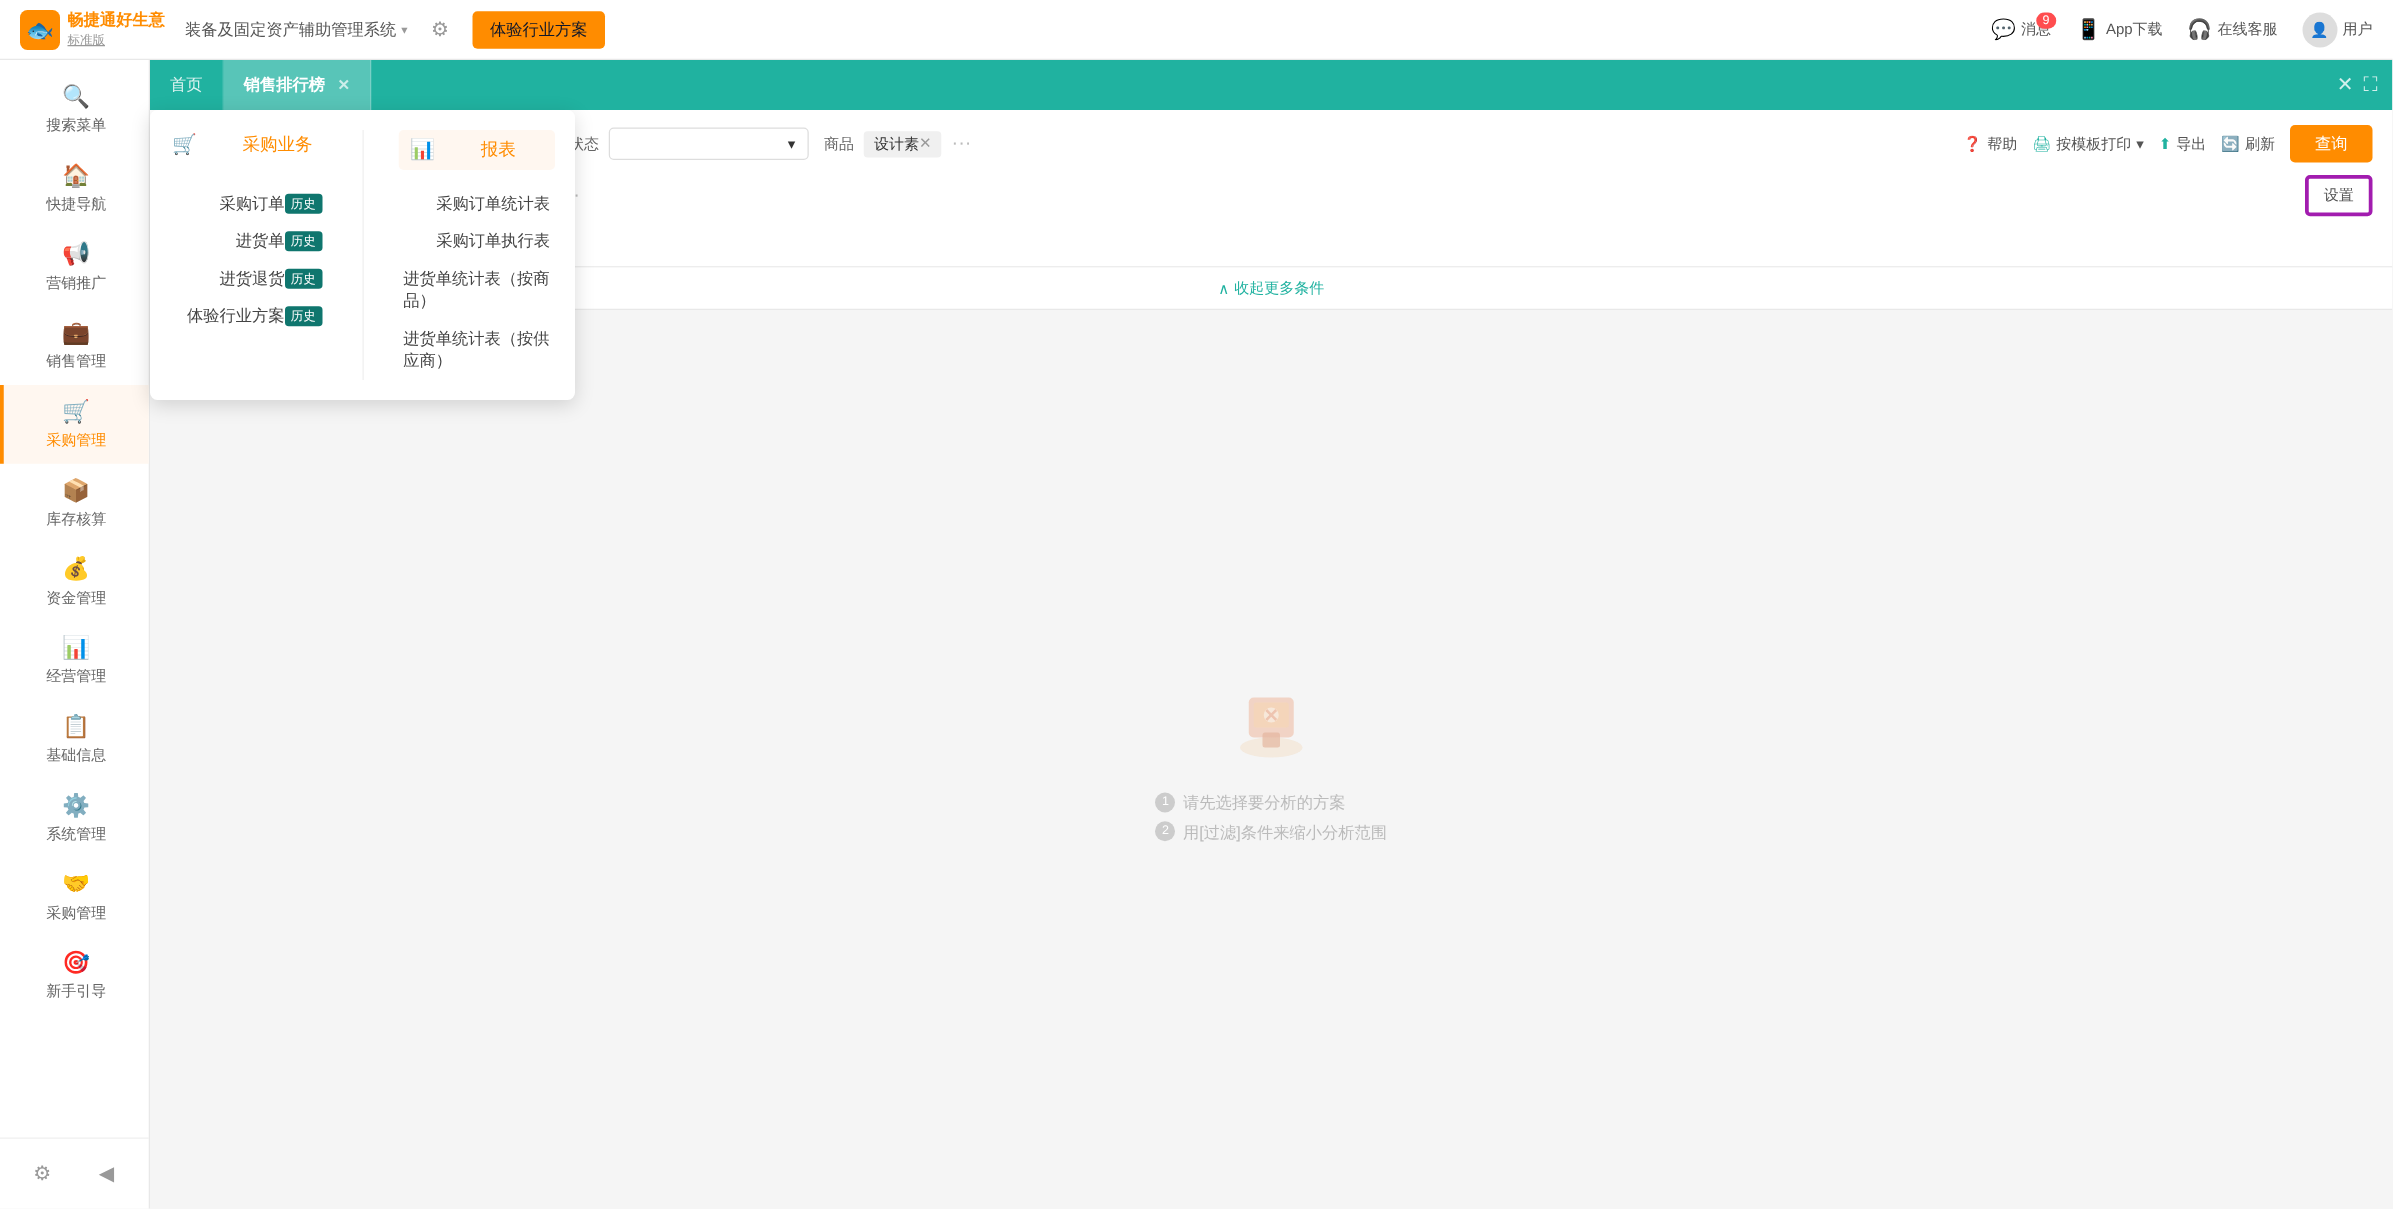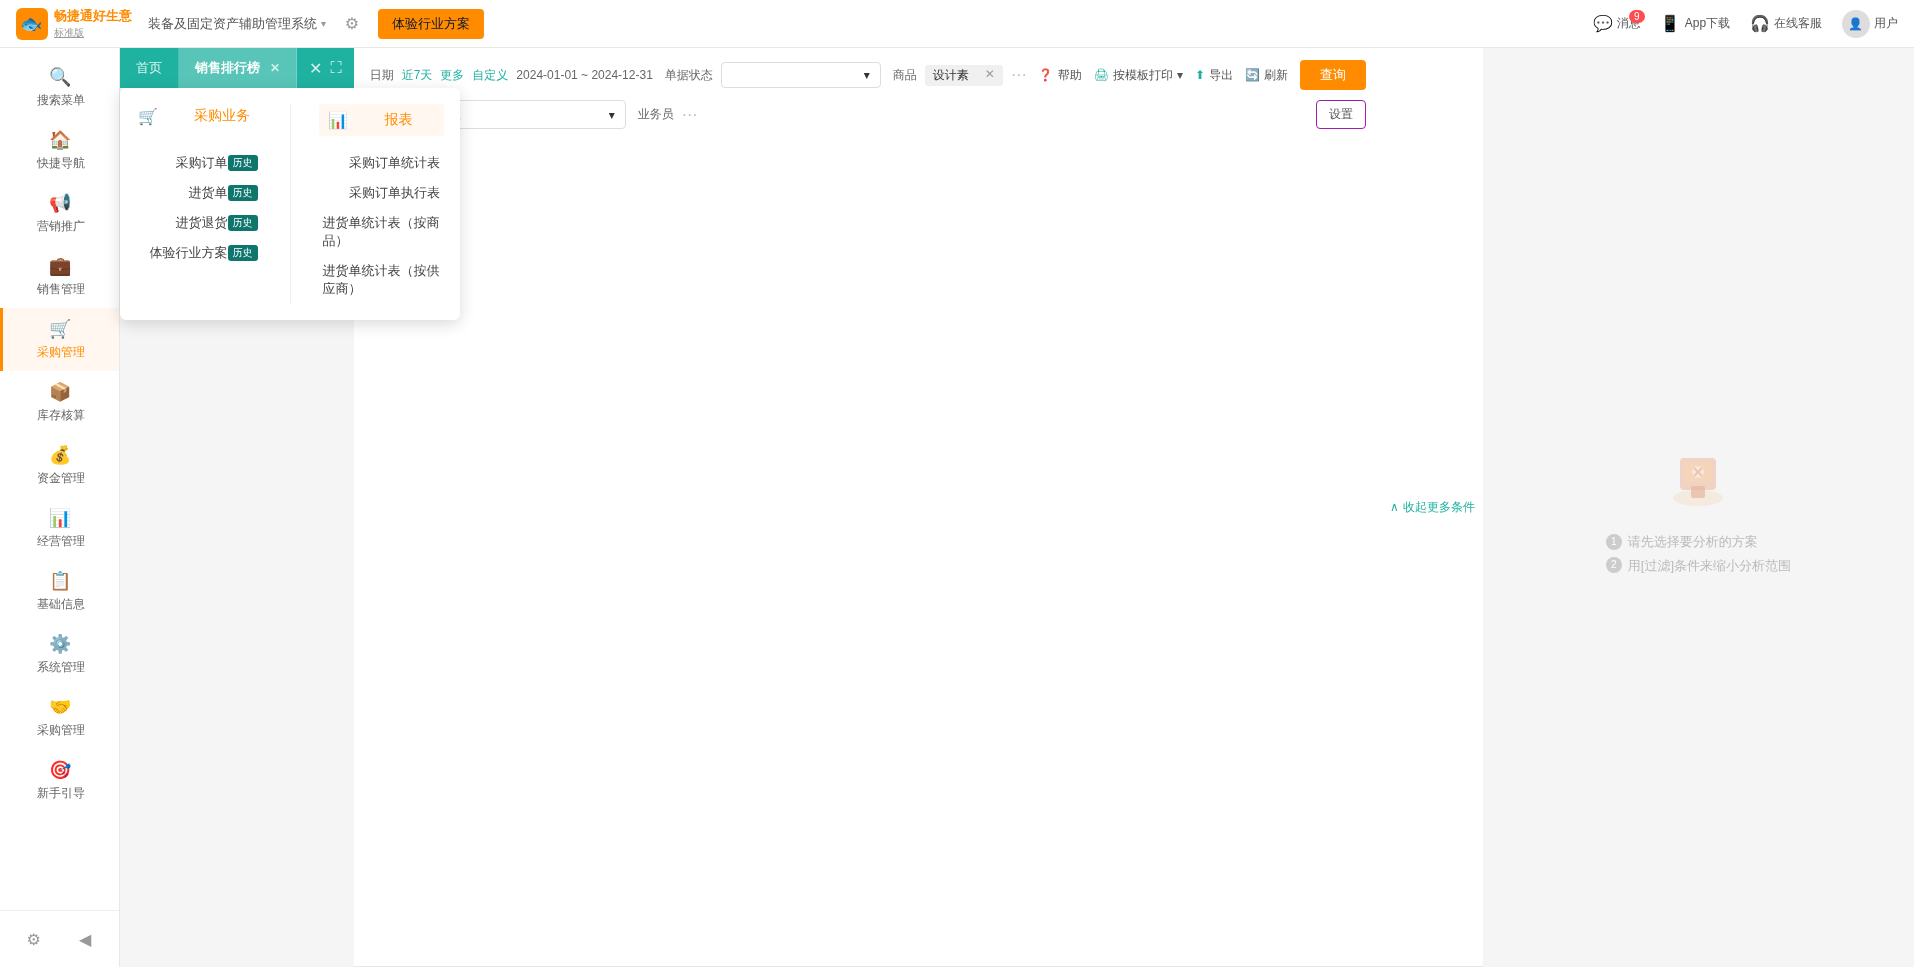--- a/index.html
+++ b/index.html
@@ -174,21 +174,21 @@
       display: flex;
       align-items: center;
       justify-content: center;
       border-radius: 4px;
     }
 
     
     .content-area {
       flex: 1;
       display: flex;
-      flex-direction: row;
+      flex-direction: column;
       overflow: hidden;
     }
 
     
     .tab-bar {
       height: 40px;
       background: #20b2a0;
       display: flex;
       align-items: center;
       padding: 0 0;
@@ -269,21 +269,21 @@
       justify-content: space-between;
       cursor: pointer;
     }
     .filter-tag {
       background: #f0f0f0;
       border-radius: 3px;
       padding: 2px 8px;
       font-size: 12px;
       display: flex;
       align-items: flex-start;
-      gap: 16px;
+      gap: 0;
     }
     .filter-tag-close { cursor: pointer; color: #999; }
     .filter-more {
       color: #20b2a0;
       font-size: 12px;
       cursor: pointer;
     }
     .toolbar-right {
       margin-left: auto;
       display: flex;
@@ -304,21 +304,21 @@
     .btn-primary {
       background: #ff8c00;
       color: white;
       border: none;
       border-radius: 4px;
       padding: 6px 20px;
       font-size: 13px;
       cursor: pointer;
     }
     .btn-setting {
-      border: 1px solid #a21caf;
+      border: 3px solid #a21caf;
       background: #fff;
       color: #555;
       border-radius: 4px;
       padding: 5px 12px;
       font-size: 12px;
       cursor: pointer;
     }
 
     
     .collapse-row {

